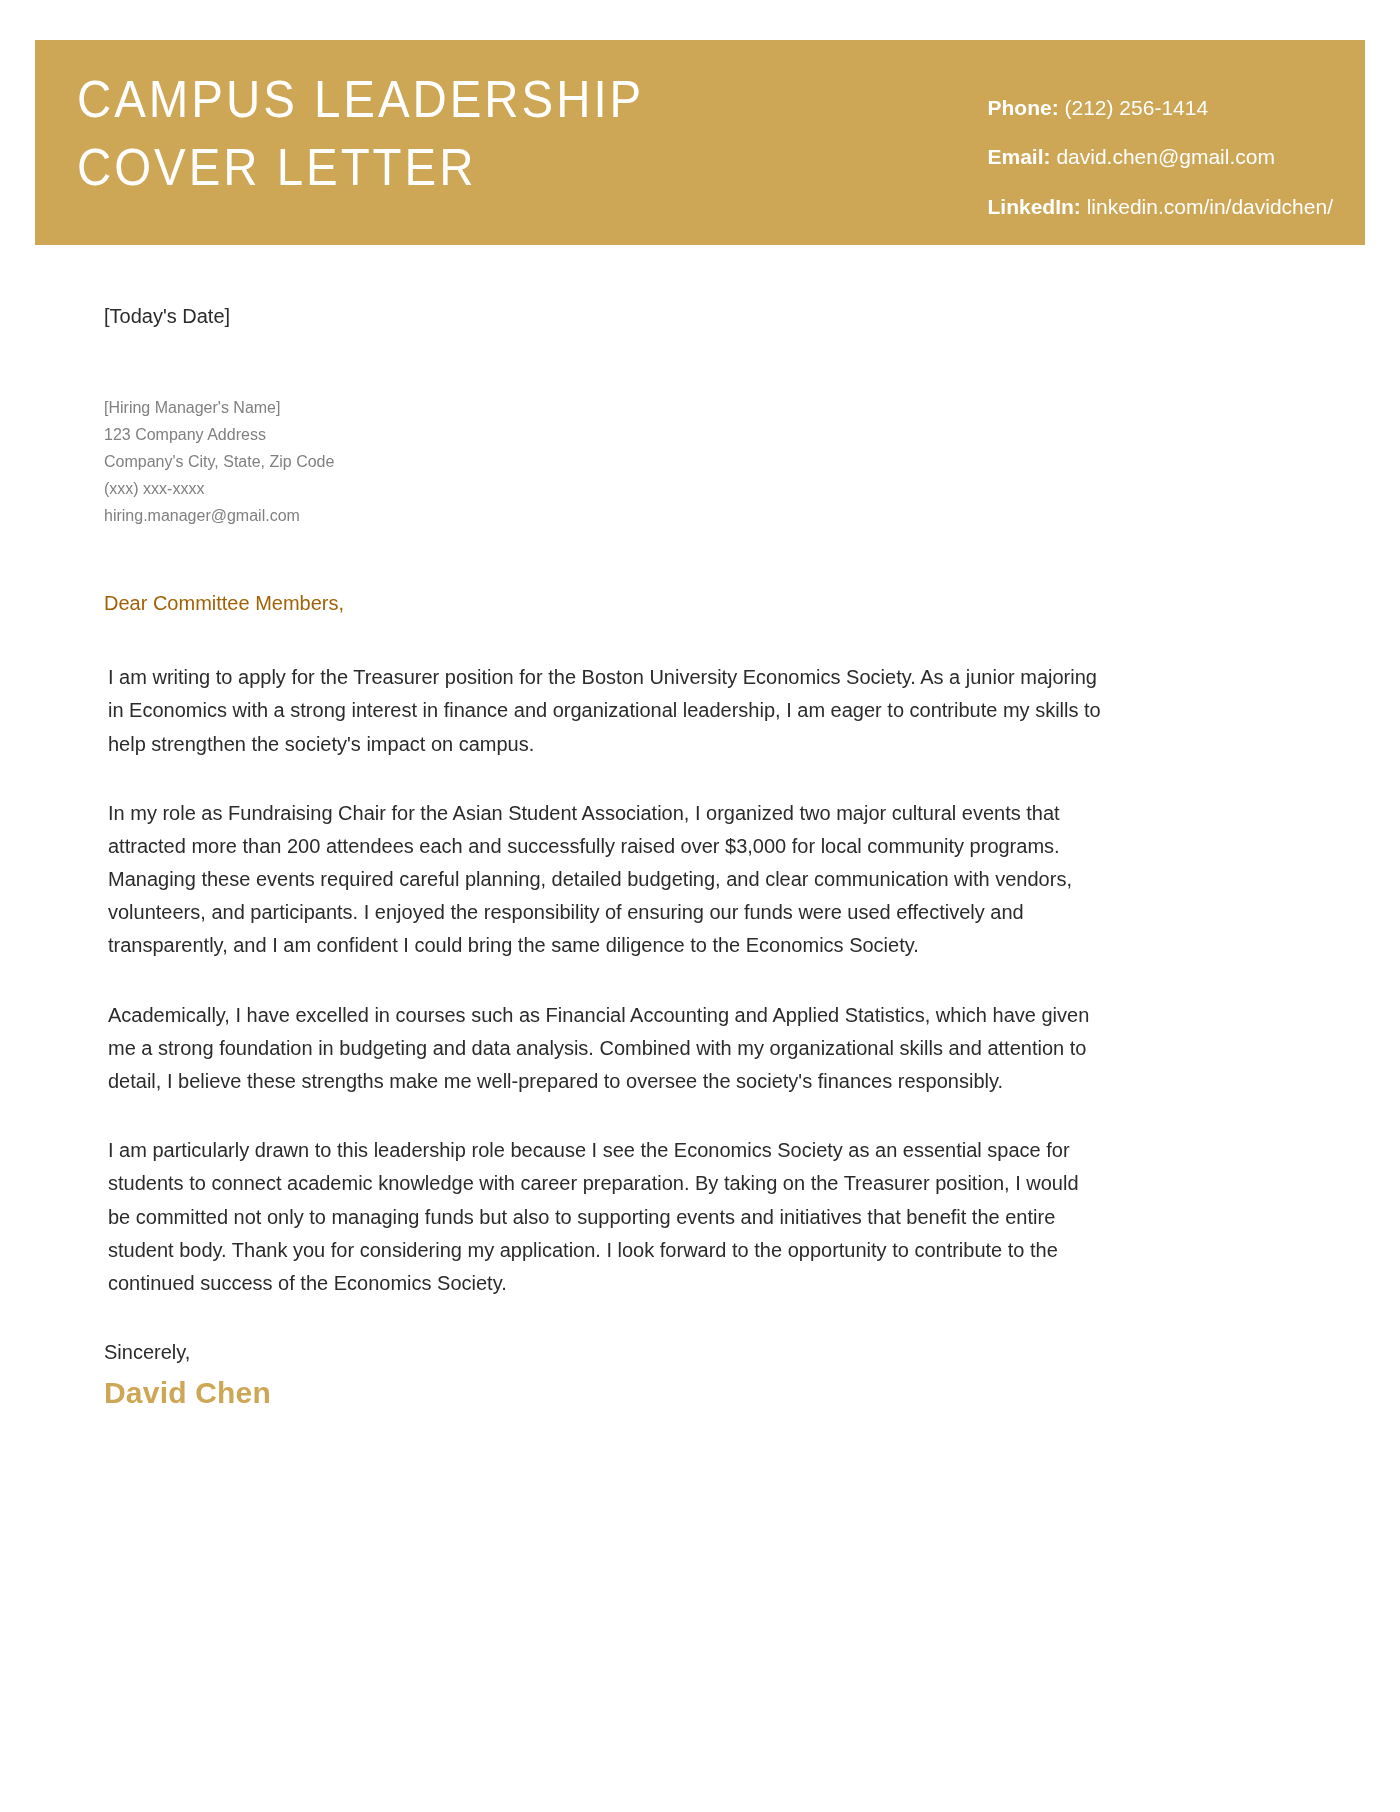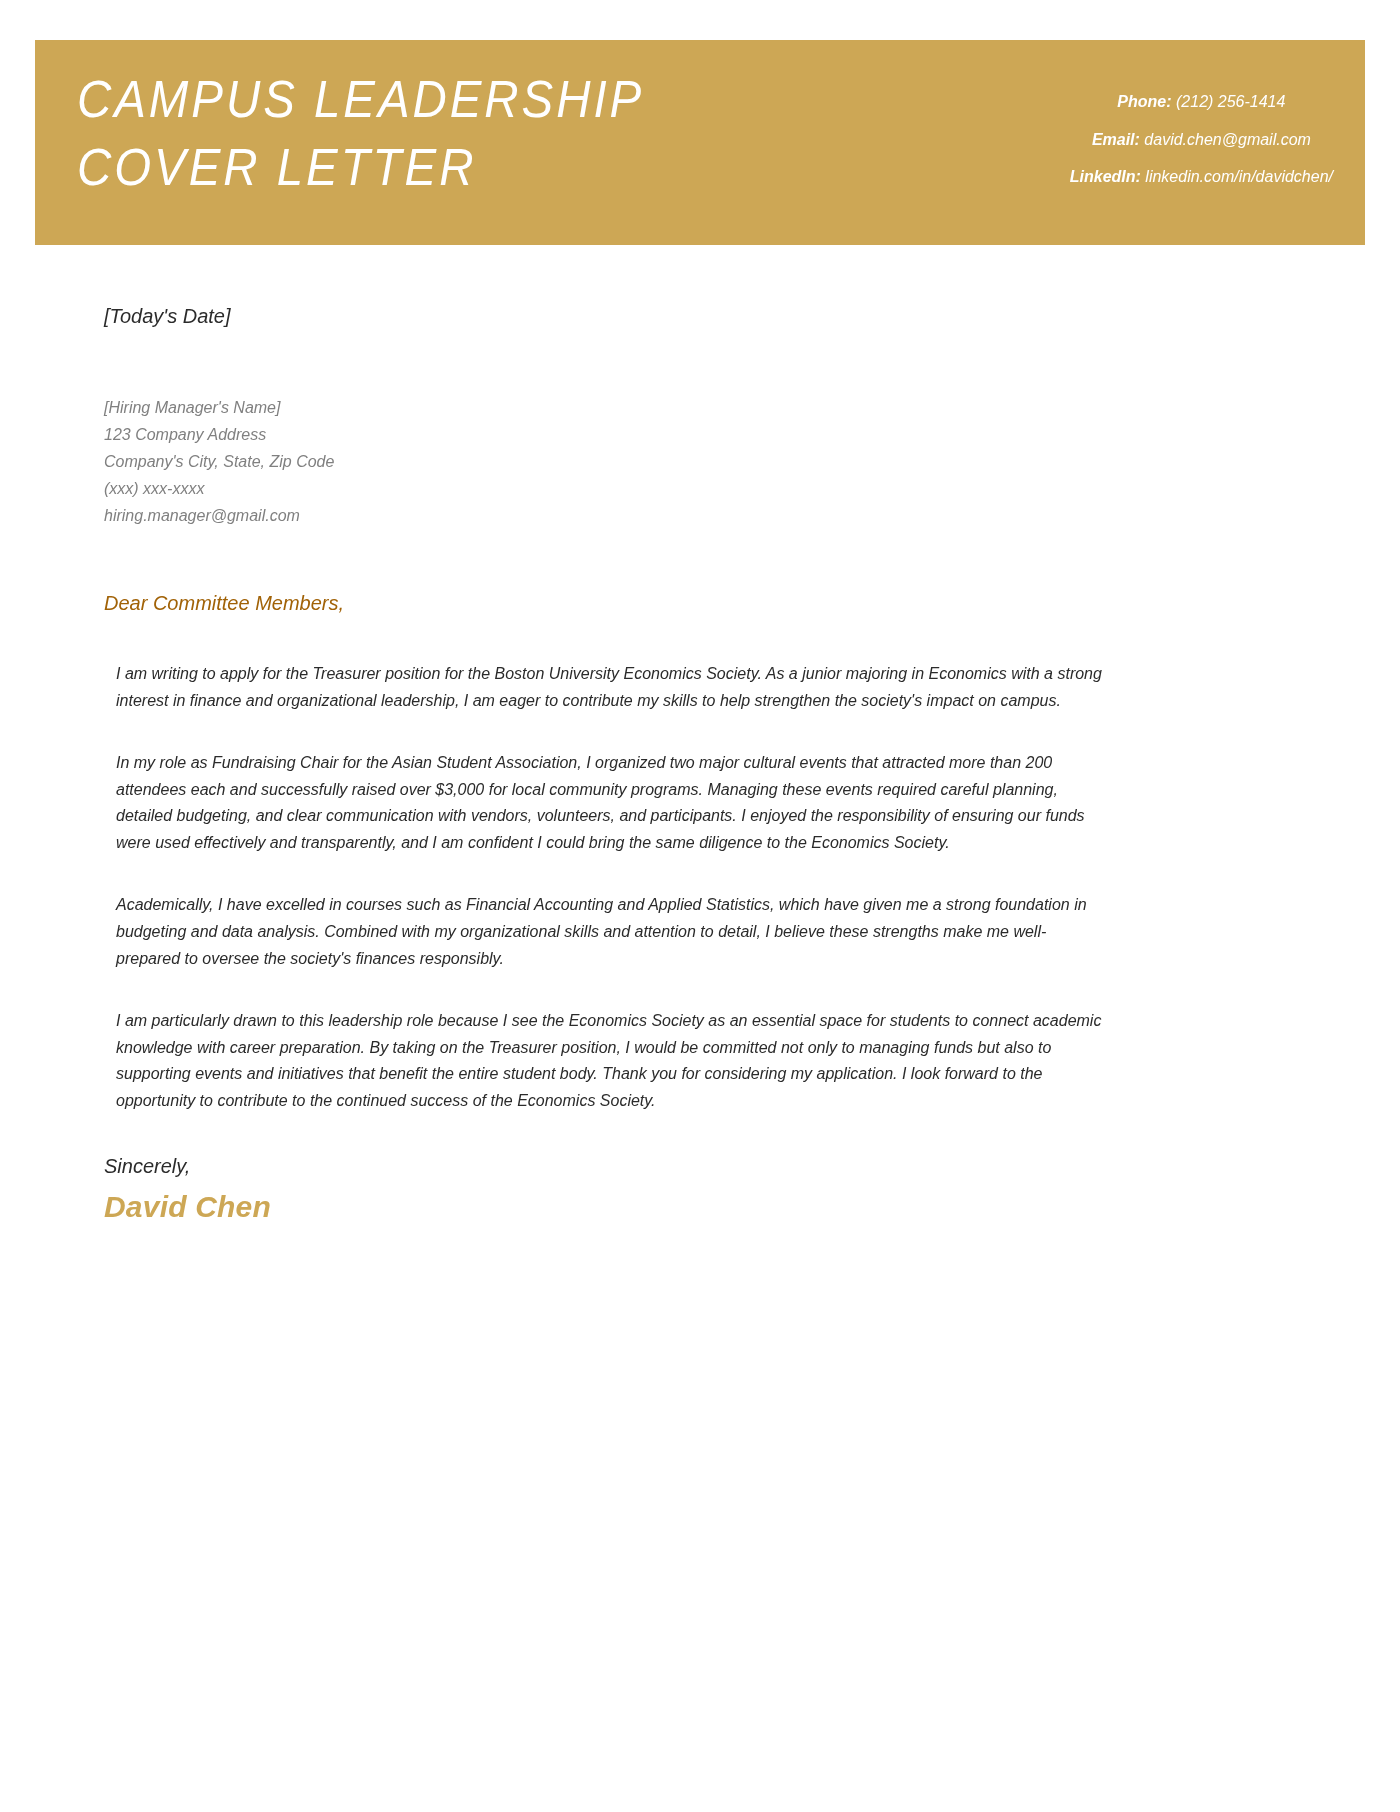--- a/index.html
+++ b/index.html
@@ -14,21 +14,20 @@
     -webkit-font-smoothing: antialiased;
     overflow: hidden;
   }
 
   .page {
     position: relative;
     width: 1400px;
     height: 1812px;
     background: #ffffff;
     box-sizing: border-box;
-    font-style: italic;
   }
 
   
   .header-band {
     position: absolute;
     left: 35px;
     top: 40px;
     width: 1330px;
     height: 205px;
     background: #cda755;
@@ -49,23 +48,23 @@
     line-height: 1.34;
     text-transform: uppercase;
     white-space: pre-line;
     transform: scaleX(0.93);
     transform-origin: left top;
   }
 
   .header-contact {
     margin-right: 32px;
     margin-top: 43px;
-    text-align: center;
+    text-align: left;
     color: #ffffff;
-    font-size: 16px;
+    font-size: 21px;
     line-height: 2.35;
     font-weight: 400;
   }
   .header-contact .row {
     white-space: nowrap;
   }
   .header-contact .lbl {
     font-weight: 700;
   }
   .header-contact .val {
@@ -99,23 +98,23 @@
 
   .salutation {
     color: #a16207;
     font-size: 20px;
     line-height: 1.6;
     margin: 0 0 42px 0;
   }
 
   .para {
     color: #2b2b2b;
-    font-size: 16px;
+    font-size: 20px;
     line-height: 1.66;
-    margin: 0 0 36px 12px;
+    margin: 0 0 36px 4px;
     text-align: left;
   }
 
   .closing {
     color: #2b2b2b;
     font-size: 20px;
     line-height: 1.6;
     margin: 24px 0 6px 0;
   }
 

